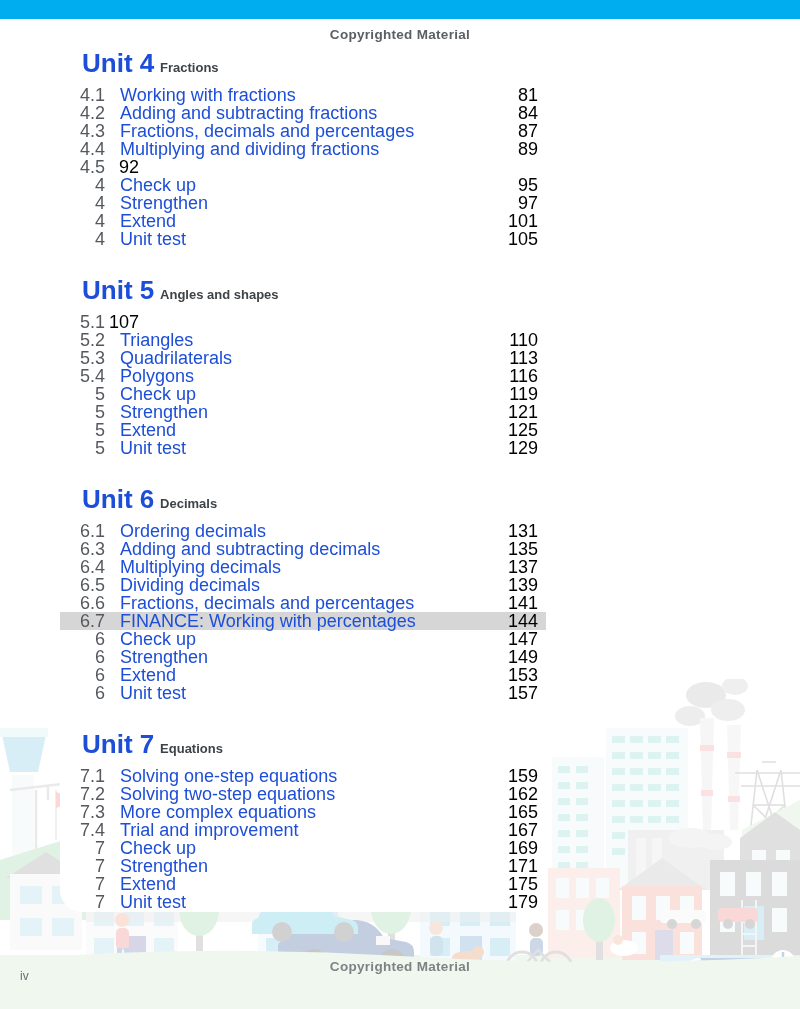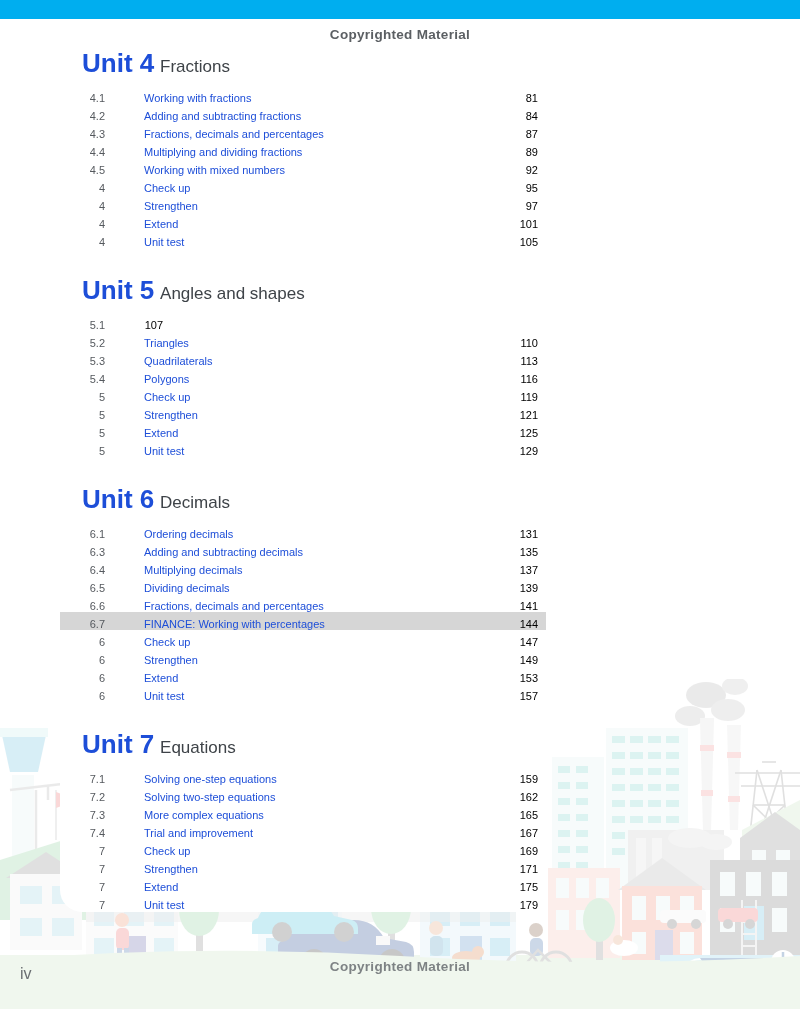--- a/index.html
+++ b/index.html
@@ -90,35 +90,34 @@
     color: #3a3f45;
     padding-left: 22px;
     margin-bottom: 7px;
   }
   .unit-heading .unit-label {
     color: #1d4ed8;
     font-weight: bold;
     font-size: 26px;
   }
   .unit-heading .unit-title {
-    font-weight: normal;
-    font-size: 17px;
+    font-weight: bold;
+    font-size: 13px;
     color: #3e4348;
     margin-top: 46px;
   }
 
   .toc-row {
     display: flex;
-    align-items: flex-end;
-    font-size: 11px;
+    align-items: center;
+    font-size: 18px;
     color: #55595e;
     height: 18px;
     padding-left: 15px;
     padding-right: 8px;
-    gap: 24px;
   }
   .toc-row.highlight {
     background: #d6d6d6;
   }
 
   .toc-num {
     width: 30px;
     text-align: right;
     flex: 0 0 30px;
     color: #55595e;
@@ -149,21 +148,21 @@
     font-weight: bold;
     letter-spacing: 0.3px;
     z-index: 30;
     opacity: 0.85;
   }
 
   .folio {
     position: absolute;
     left: 20px;
     bottom: 26px;
-    font-size: 16px;
+    font-size: 12px;
     color: #6a6e72;
     z-index: 30;
   }
 </style>
 </head>
 <body>
 
 <svg class="bg-illustration" viewBox="0 0 800 1009" xmlns="http://www.w3.org/2000/svg">
   <g opacity="0.30">
 
@@ -484,21 +483,20 @@
         <span class="toc-label">Fractions, decimals and percentages</span>
         <span class="toc-page">87</span>
       </div>
       <div class="toc-row">
         <span class="toc-num">4.4</span>
         <span class="toc-label">Multiplying and dividing fractions</span>
         <span class="toc-page">89</span>
       </div>
       <div class="toc-row">
         <span class="toc-num">4.5</span>
-        <span class="toc-label">Working with mixed numbers</span>
         <span class="toc-page">92</span>
       </div>
       <div class="toc-row">
         <span class="toc-num">4</span>
         <span class="toc-label">Check up</span>
         <span class="toc-page">95</span>
       </div>
       <div class="toc-row">
         <span class="toc-num">4</span>
         <span class="toc-label">Strengthen</span>

